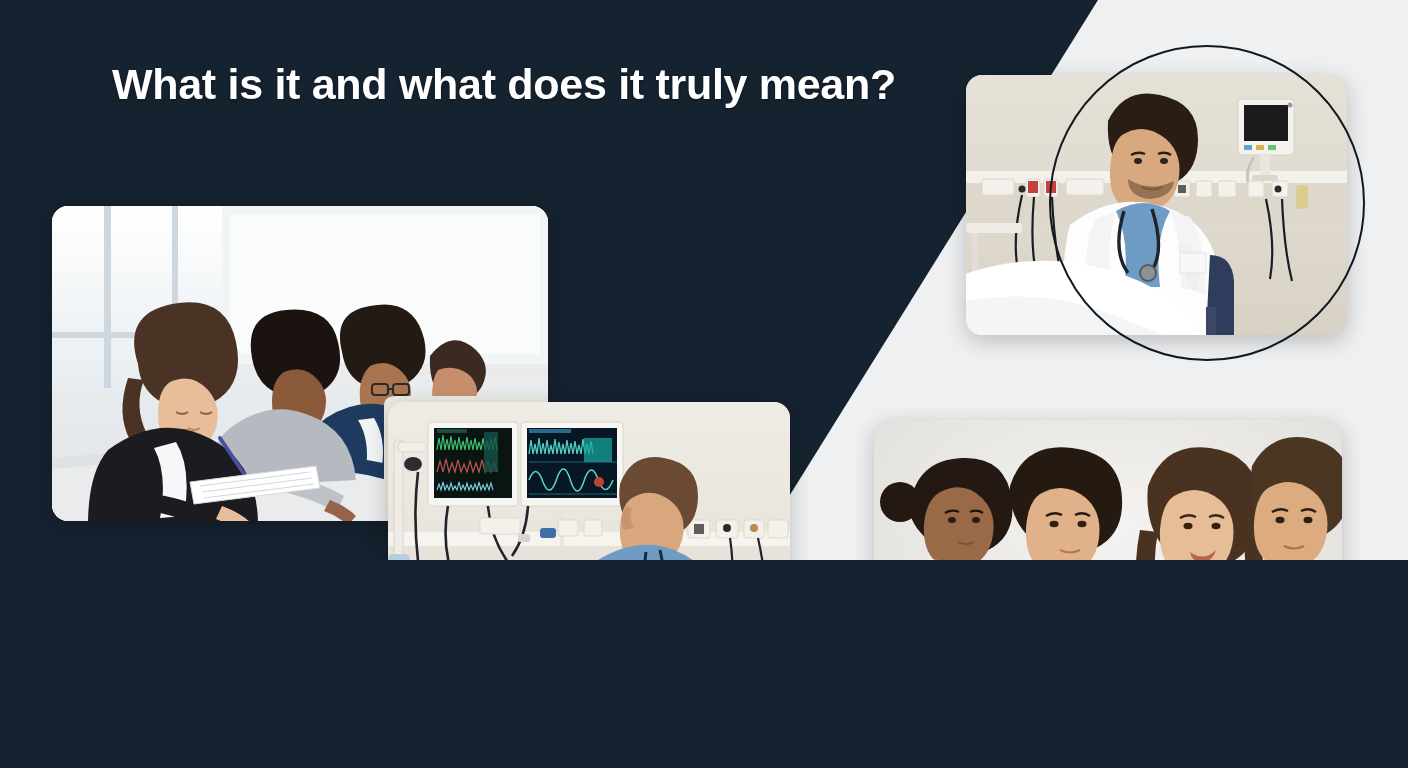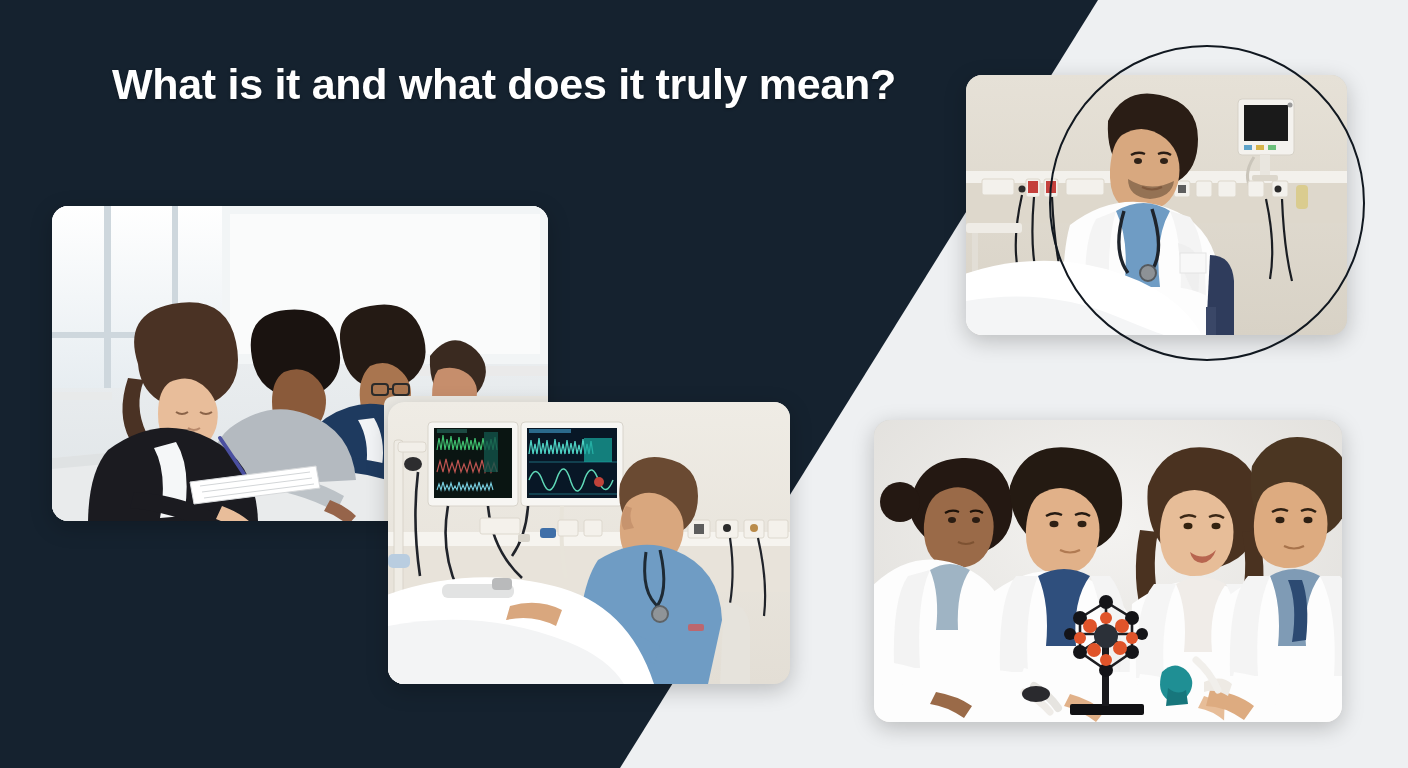--- a/index.html
+++ b/index.html
@@ -2,21 +2,21 @@
 <html><head>
 <meta charset="utf-8">
 <style>
   * { margin:0; padding:0; box-sizing:border-box; }
   html,body { width:1408px; height:768px; overflow:hidden; }
   body {
     font-family:"Liberation Sans","DejaVu Sans",sans-serif;
     background:#15222f;
     position:relative;
   }
-  #slide { position:absolute; inset:0; width:1408px; height:768px; overflow:hidden; background:#15222f; }
+  #slide { position:absolute; inset:0; width:1408px; height:560px; overflow:hidden; background:#15222f; }
 
   
   .light-panel {
     position:absolute; inset:0;
     background:#eef0f2;
     clip-path: polygon(1098px 0px, 1408px 0px, 1408px 768px, 620px 768px);
   }
 
   
   .title {

